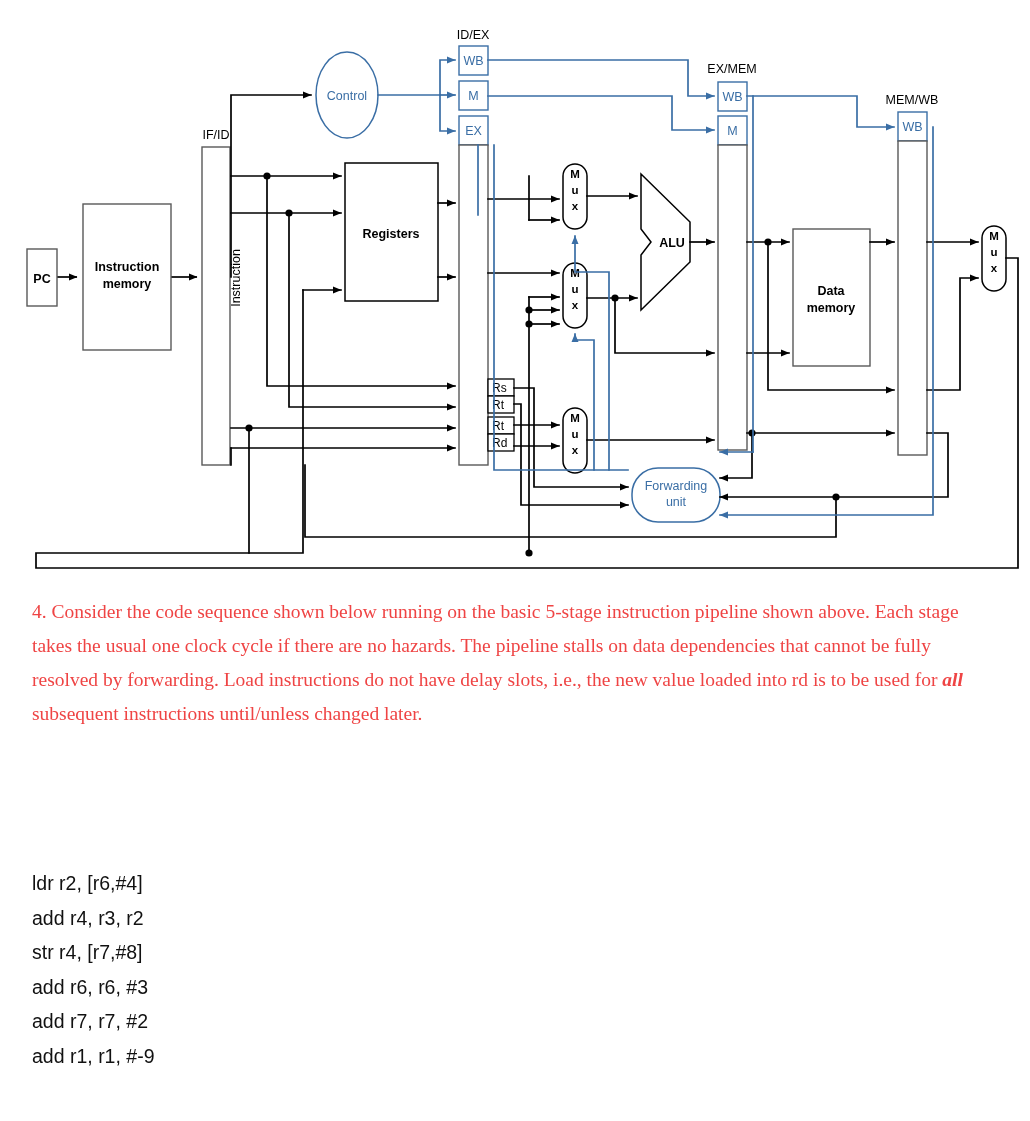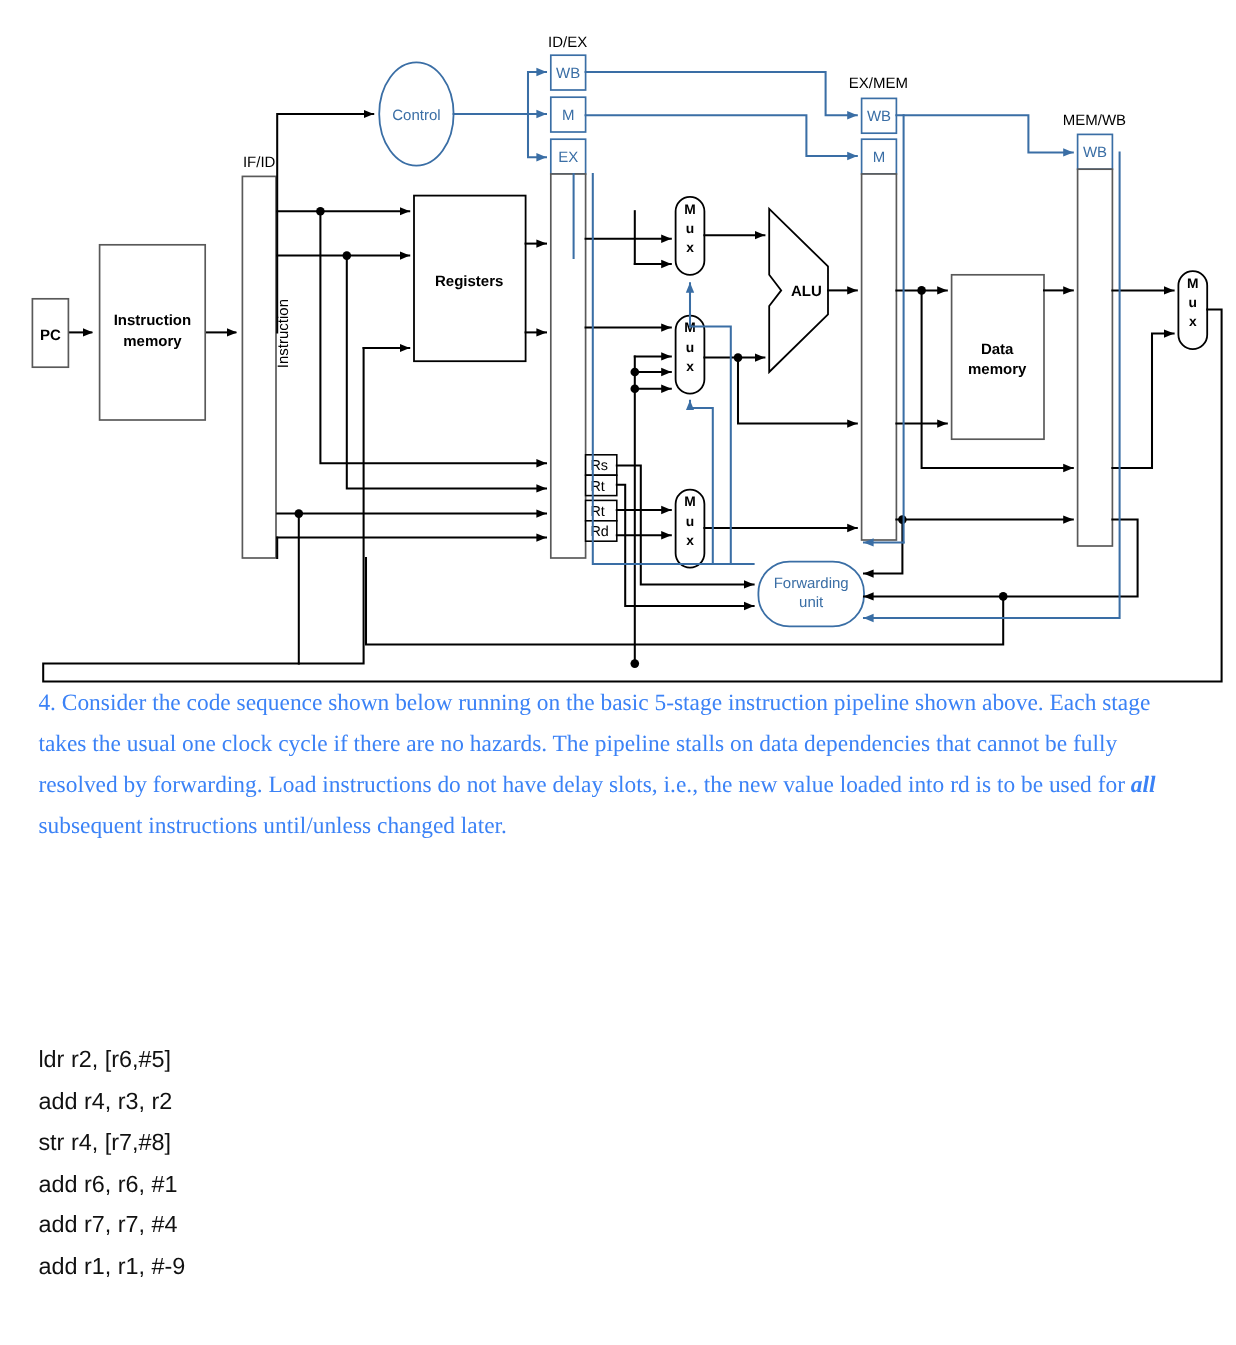--- a/index.html
+++ b/index.html
@@ -10,25 +10,25 @@
     position:relative;
     overflow:hidden;
   }
   #diagram{
     position:absolute; left:0; top:0; width:1030px; height:585px;
   }
   #diagram svg{display:block;}
 
   .prose{
     position:absolute;
-    left:32px; top:570px; width:966px;
+    left:32px; top:595px; width:966px;
     font-family:"Liberation Serif", serif;
     font-size:19.5px;
     line-height:34px;
-    color:#3b82f6;
+    color:#ef4444;
   }
   .prose .emph{font-style:italic;font-weight:bold;}
 
   .code{
     position:absolute;
     left:32px; top:866px;
     font-family:"Liberation Sans", sans-serif;
     font-size:19.5px;
     line-height:34.5px;
     color:#111;
@@ -266,19 +266,19 @@
     <path d="M609,470 L609,272 L575,272 L575,236" marker-end="url(#ahC)"></path>
     <path d="M594,470 L594,340 L575,340 L575,334" marker-end="url(#ahC)"></path>
   </g>
 
 </svg>
 </div>
 
 <div class="prose"><span>4. Consider the code sequence shown below running on the basic 5-stage instruction pipeline shown above. Each stage takes the usual one clock cycle if there are no hazards. The pipeline stalls on data dependencies that cannot be fully resolved by forwarding. Load instructions do not have delay slots, i.e., the new value loaded into rd is to be used for </span><span class="emph">all</span><span> subsequent instructions until/unless changed later.</span></div>
 
 <div class="code">
-  <div>ldr r2, [r6,#5]</div>
+  <div>ldr r2, [r6,#4]</div>
   <div>add r4, r3, r2</div>
   <div>str r4, [r7,#8]</div>
-  <div>add r6, r6, #1</div>
-  <div>add r7, r7, #4</div>
+  <div>add r6, r6, #3</div>
+  <div>add r7, r7, #2</div>
   <div>add r1, r1, #-9</div>
 </div>
 
 </body></html>

